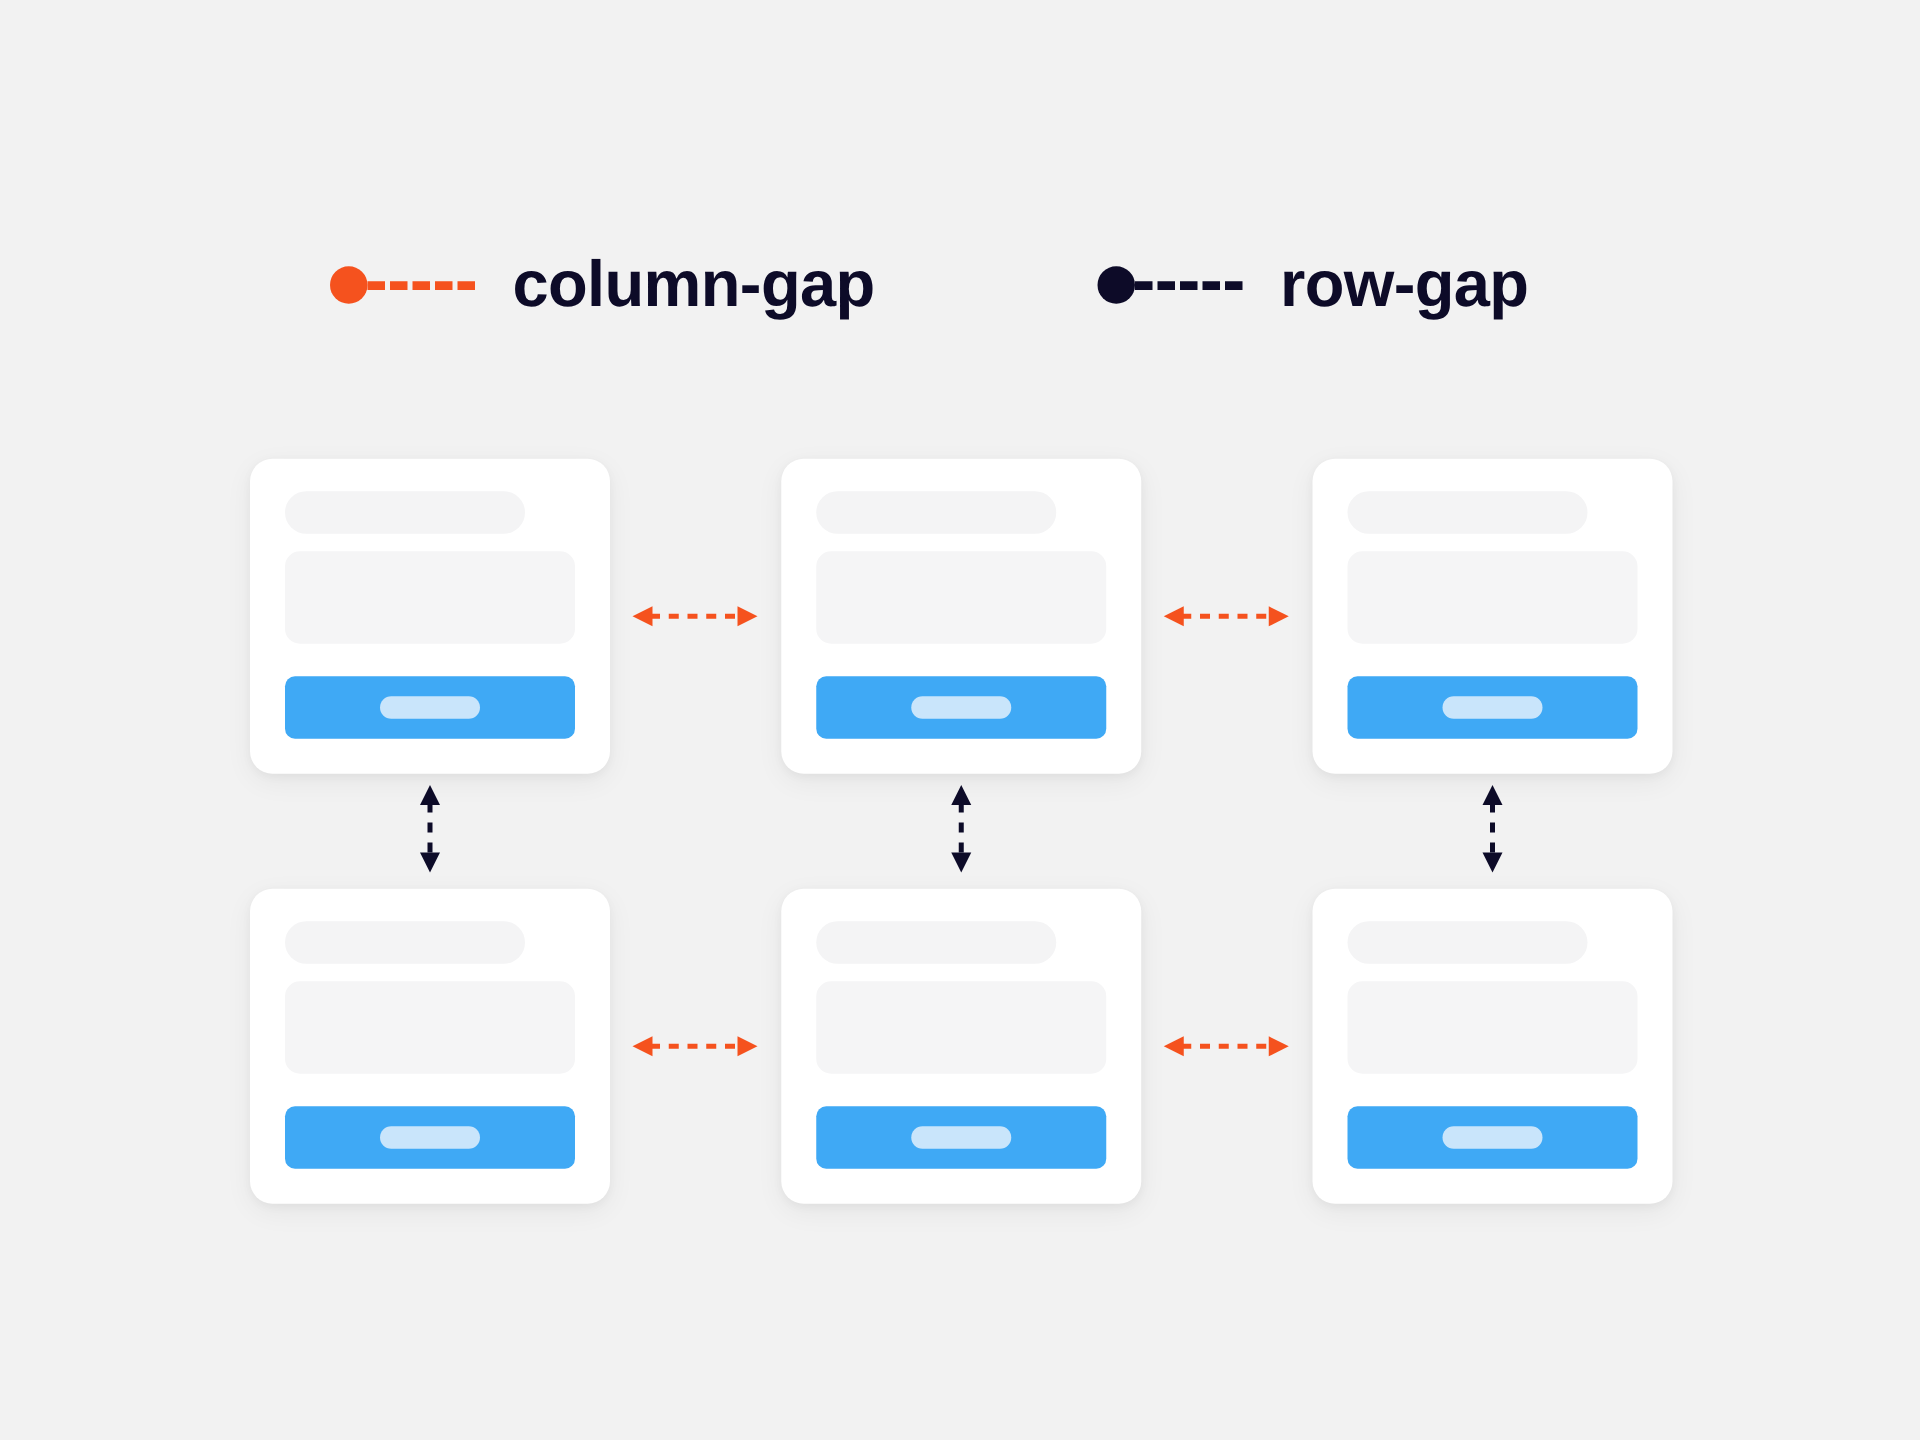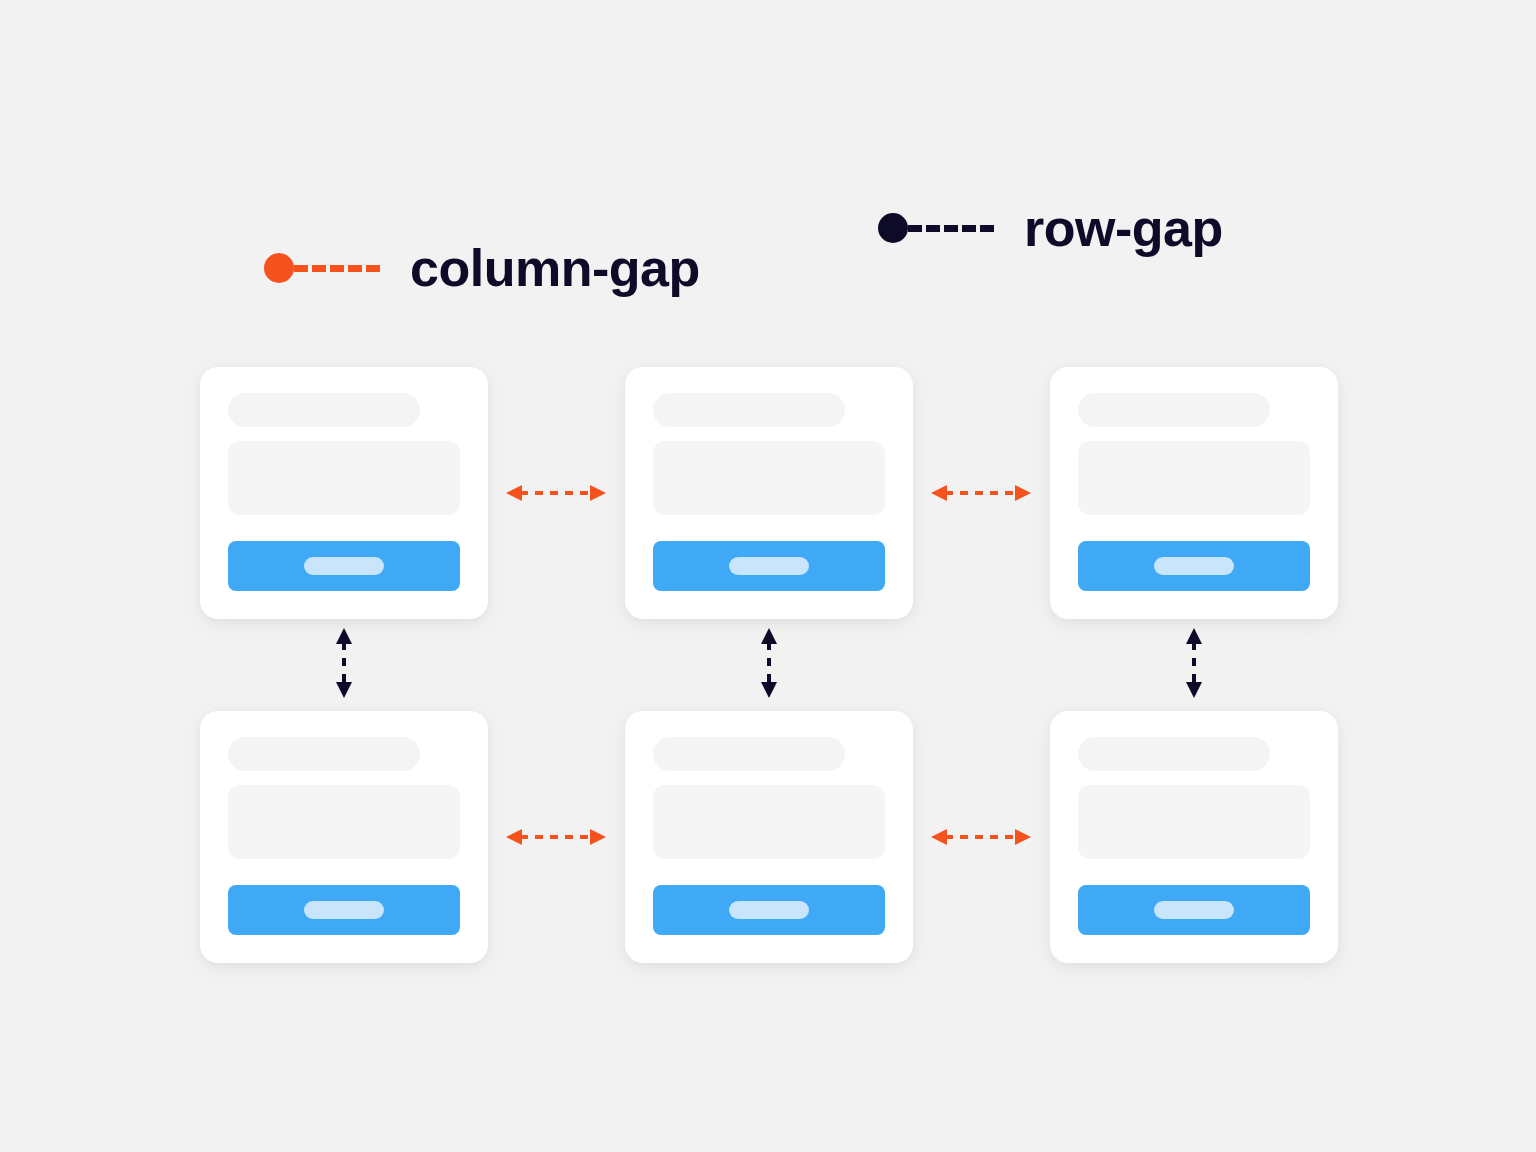--- a/index.html
+++ b/index.html
@@ -41,21 +41,20 @@
     font-size: 52px;
     line-height: 1;
     letter-spacing: -0.5px;
     white-space: nowrap;
     color: #0d0b28;
   }
 
   #legend-column-gap {
     left: 264px;
     top: 202px;
-    margin-top: 40px;
   }
   #legend-column-gap .legend-dot {
     width: 30px;
     height: 30px;
     background: #f5521e;
   }
   #legend-column-gap .legend-dashes {
     width: 86px;
     border-top: 7px dashed #f5521e;
     margin-left: 0px;

